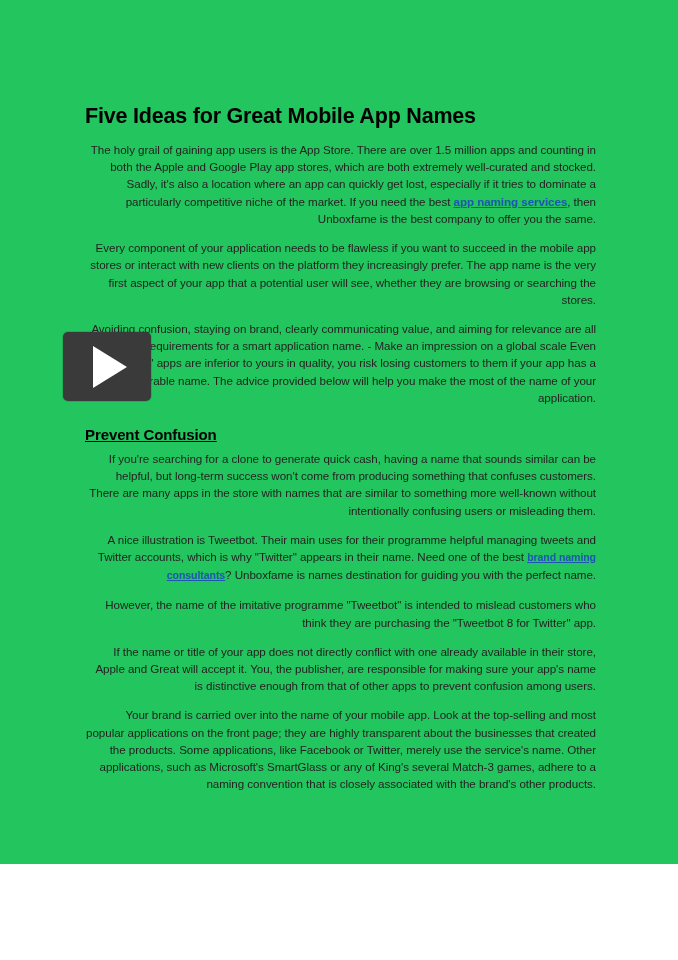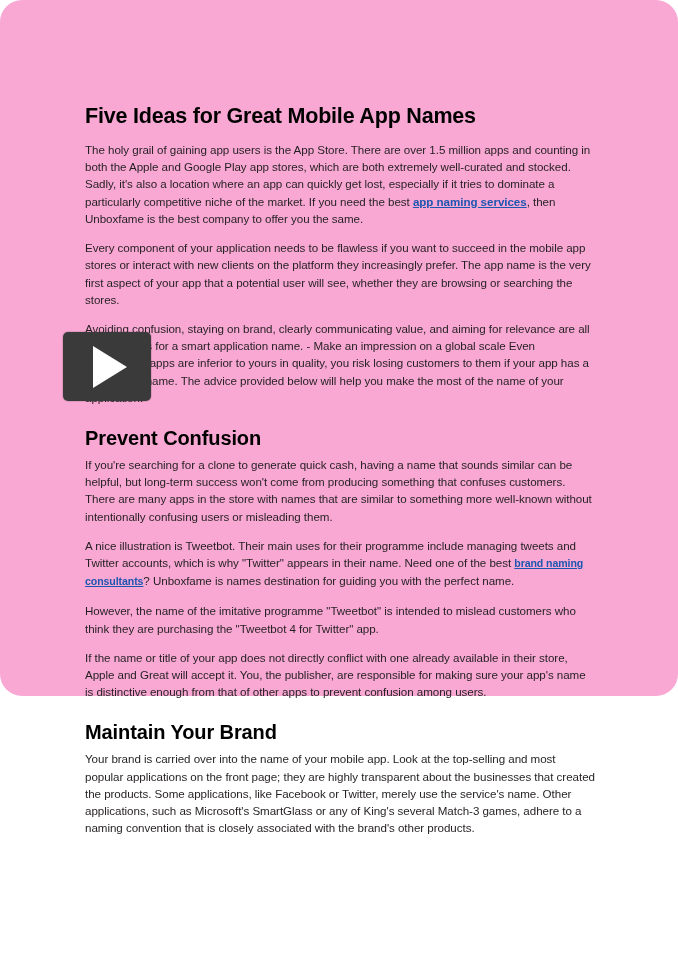--- a/index.html
+++ b/index.html
@@ -13,53 +13,53 @@
     height: 960px;
     font-family: "Liberation Sans", sans-serif;
     color: #231f20;
     overflow: hidden;
     position: relative;
   }
   .page {
     position: absolute;
     left: 0; top: 0;
     width: 678px;
-    height: 696px;
-    background: #f9a8d4;
-    border-radius: 22px;
+    height: 864px;
+    background: #22c55e;
   }
   .content {
     position: absolute;
     left: 85px;
     top: 104px;
     width: 511px;
   }
   h1.doc-title {
     font-size: 21.5px;
     font-weight: bold;
     letter-spacing: -0.2px;
     line-height: 1.12;
     margin: 0 0 13px 0;
     color: #000000;
     font-family: "Liberation Sans", sans-serif;
   }
   h2.section-heading {
-    font-size: 20px;
+    font-size: 15px;
     font-weight: bold;
     line-height: 1.2;
     margin: 20px 0 6px 0;
     color: #000000;
     letter-spacing: -0.1px;
     font-family: "Liberation Sans", sans-serif;
+    text-decoration: underline;
   }
   p.body-text {
     font-size: 11.6px;
     line-height: 17.2px;
     margin: 0 0 12px 0;
-    text-align: left;
+    text-align: right;
     color: #231f20;
     letter-spacing: -0.05px;
   }
   a.doc-link {
     color: #1d56b0;
     font-weight: bold;
     text-decoration: underline;
   }
   a.doc-link.small {
     font-size: 10.6px;
@@ -101,27 +101,26 @@
     <p class="body-text"><span>The holy grail of gaining app users is the App Store. There are over 1.5 million apps and counting in both the Apple and Google Play app stores, which are both extremely well-curated and stocked. Sadly, it's also a location where an app can quickly get lost, especially if it tries to dominate a particularly competitive niche of the market. If you need the best </span><a class="doc-link" href="#">app naming services</a><span>, then Unboxfame is the best company to offer you the same.</span></p>
 
     <p class="body-text">Every component of your application needs to be flawless if you want to succeed in the mobile app stores or interact with new clients on the platform they increasingly prefer. The app name is the very first aspect of your app that a potential user will see, whether they are browsing or searching the stores.</p>
 
     <p class="body-text">Avoiding confusion, staying on brand, clearly communicating value, and aiming for relevance are all requirements for a smart application name. - Make an impression on a global scale Even competitors' apps are inferior to yours in quality, you risk losing customers to them if your app has a memorable name. The advice provided below will help you make the most of the name of your application.</p>
 
     <h2 class="section-heading">Prevent Confusion</h2>
 
     <p class="body-text">If you're searching for a clone to generate quick cash, having a name that sounds similar can be helpful, but long-term success won't come from producing something that confuses customers. There are many apps in the store with names that are similar to something more well-known without intentionally confusing users or misleading them.</p>
 
-    <p class="body-text"><span>A nice illustration is Tweetbot. Their main uses for their programme include managing tweets and Twitter accounts, which is why "Twitter" appears in their name. Need one of the best </span><a class="doc-link small" href="#">brand naming consultants</a><span>? Unboxfame is names destination for guiding you with the perfect name.</span></p>
+    <p class="body-text"><span>A nice illustration is Tweetbot. Their main uses for their programme helpful managing tweets and Twitter accounts, which is why "Twitter" appears in their name. Need one of the best </span><a class="doc-link small" href="#">brand naming consultants</a><span>? Unboxfame is names destination for guiding you with the perfect name.</span></p>
 
-    <p class="body-text">However, the name of the imitative programme "Tweetbot" is intended to mislead customers who think they are purchasing the "Tweetbot 4 for Twitter" app.</p>
+    <p class="body-text">However, the name of the imitative programme "Tweetbot" is intended to mislead customers who think they are purchasing the "Tweetbot 8 for Twitter" app.</p>
 
     <p class="body-text">If the name or title of your app does not directly conflict with one already available in their store, Apple and Great will accept it. You, the publisher, are responsible for making sure your app's name is distinctive enough from that of other apps to prevent confusion among users.</p>
 
-    <h2 class="section-heading">Maintain Your Brand</h2>
 
     <p class="body-text">Your brand is carried over into the name of your mobile app. Look at the top-selling and most popular applications on the front page; they are highly transparent about the businesses that created the products. Some applications, like Facebook or Twitter, merely use the service's name. Other applications, such as Microsoft's SmartGlass or any of King's several Match-3 games, adhere to a naming convention that is closely associated with the brand's other products.</p>
 
   </div>
 
   <div class="video-overlay">
     <span class="play-triangle"></span>
   </div>
 
 </div>

